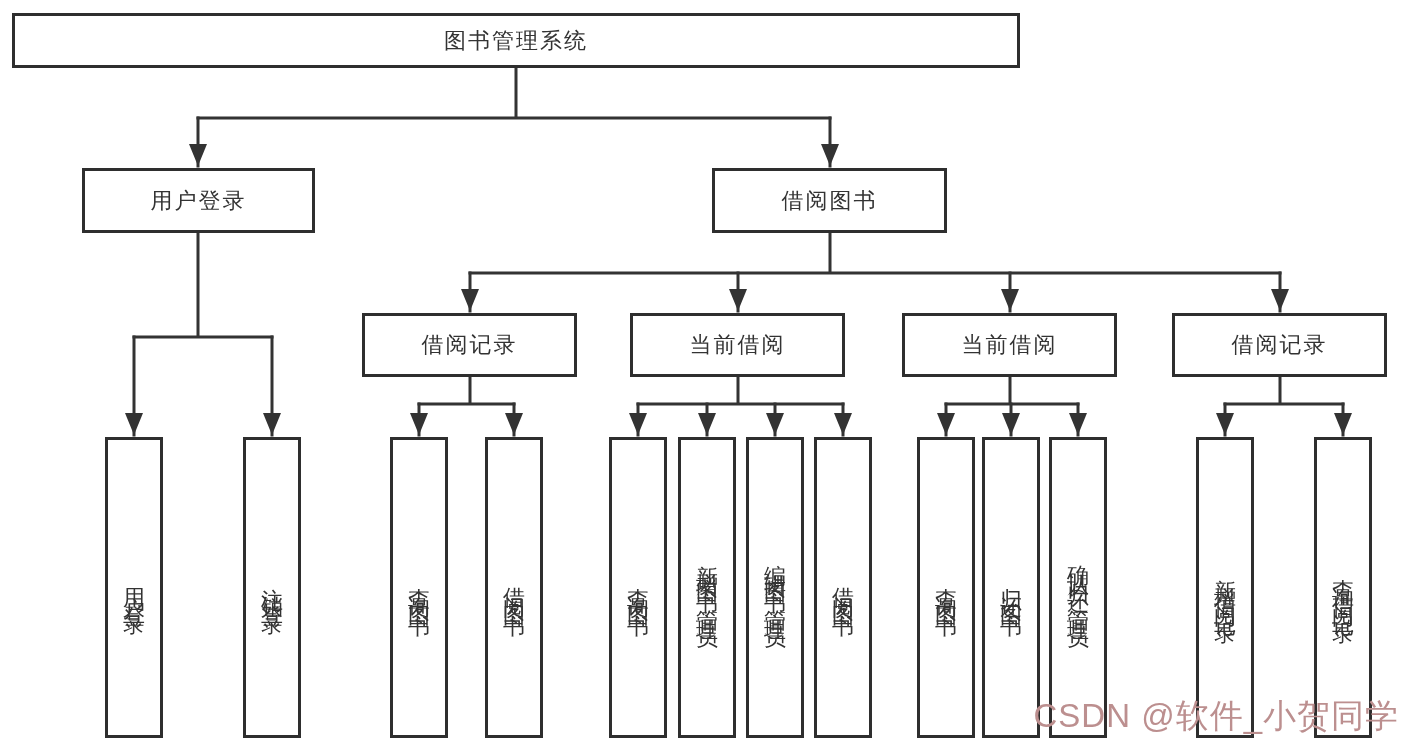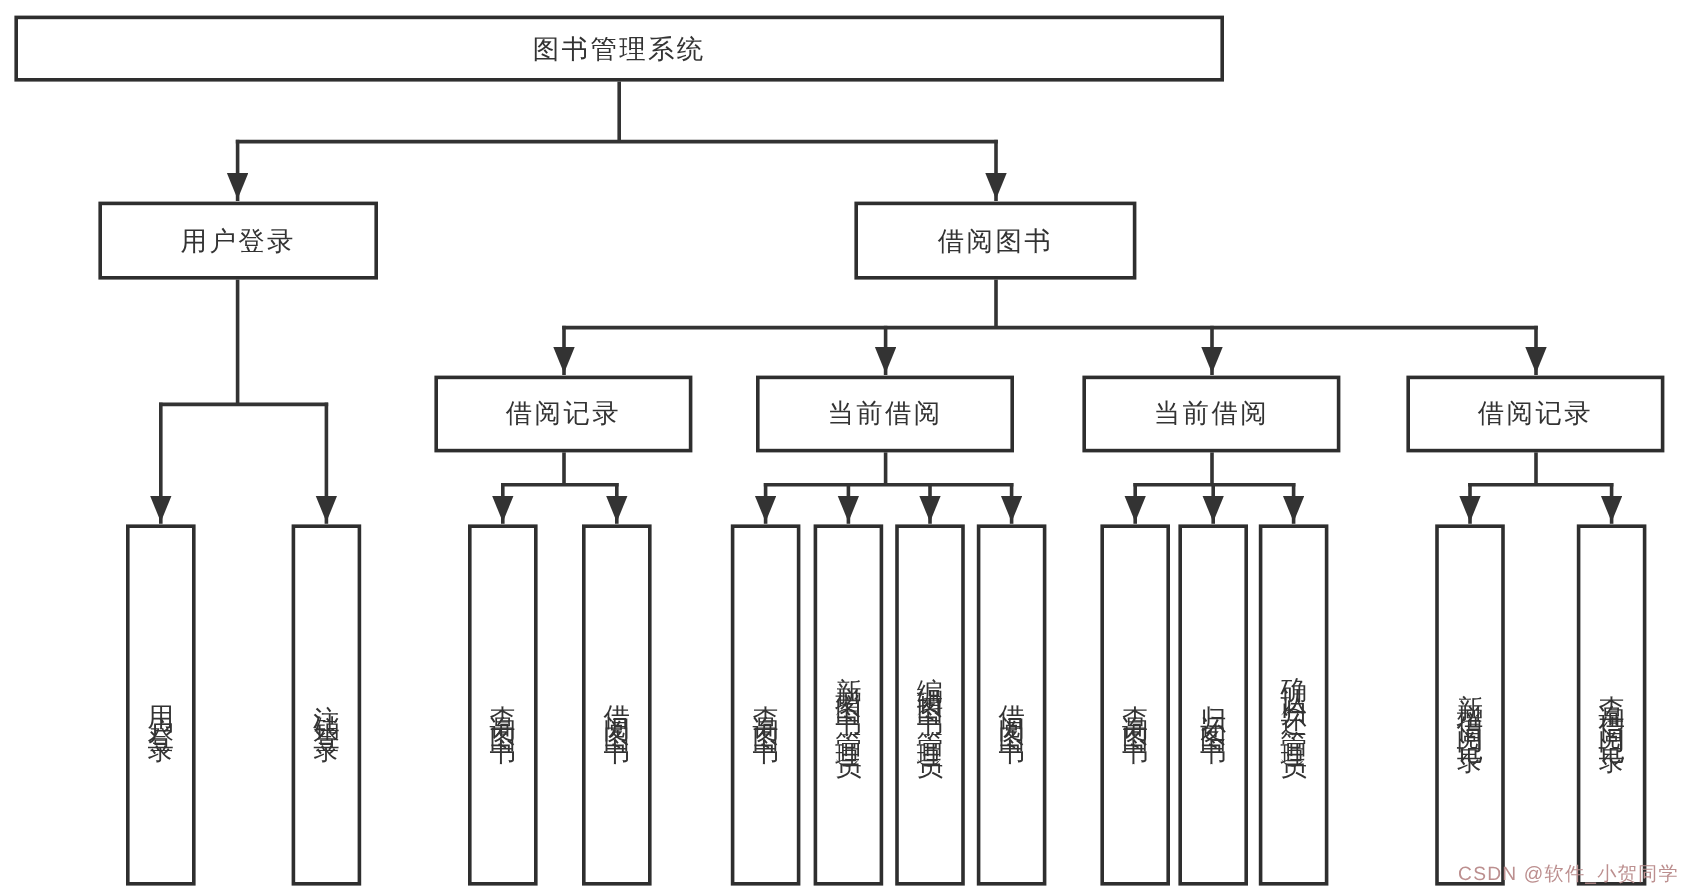--- a/index.html
+++ b/index.html
@@ -34,21 +34,21 @@
   }
   .leaf span{
     writing-mode:vertical-rl;
     text-orientation:mixed;
     letter-spacing:9px;
     line-height:1;
   }
   .watermark{
     position:absolute;
     right:6px;bottom:8px;
-    font-size:16px;
+    font-size:33px;
     letter-spacing:1px;
     color:var(--watermark);
     z-index:5;
     white-space:nowrap;
   }
 </style>
 </head>
 <body>
 
 <div class="canvas">

